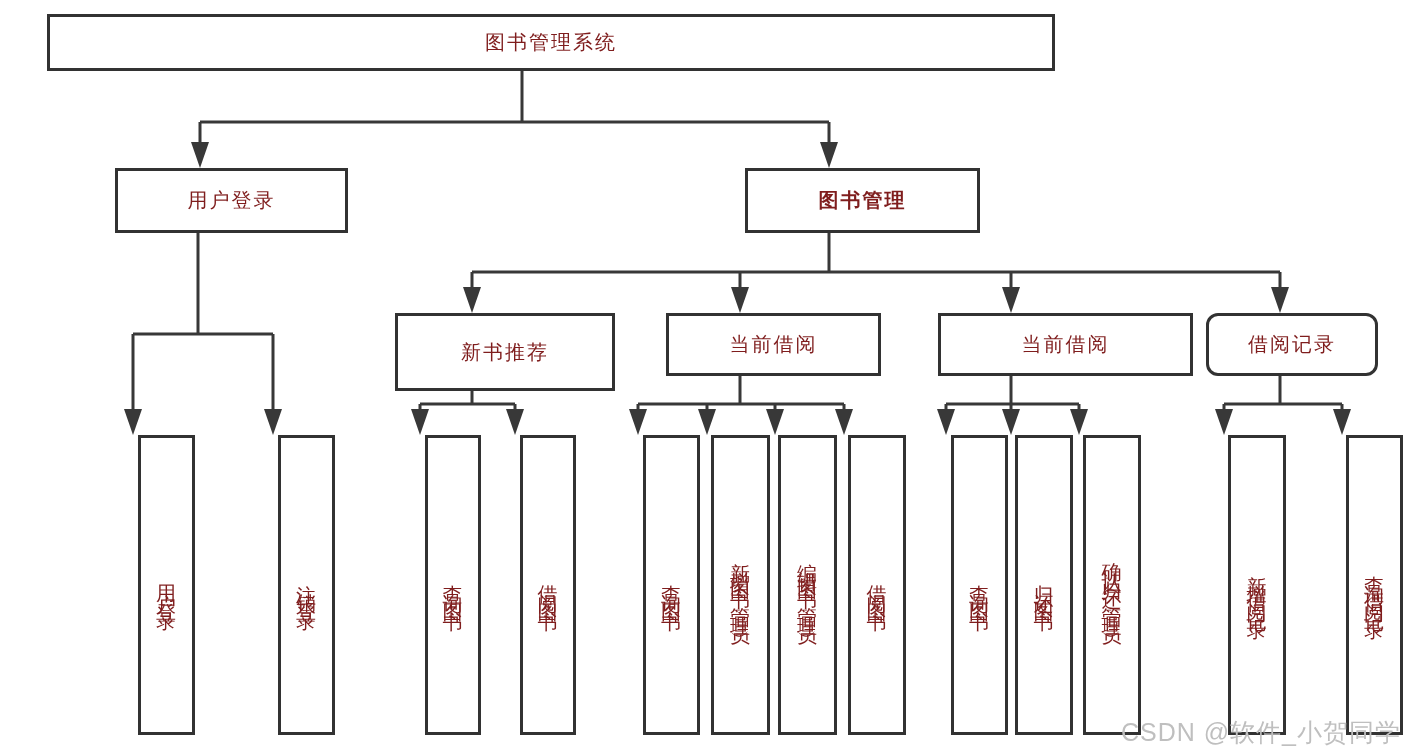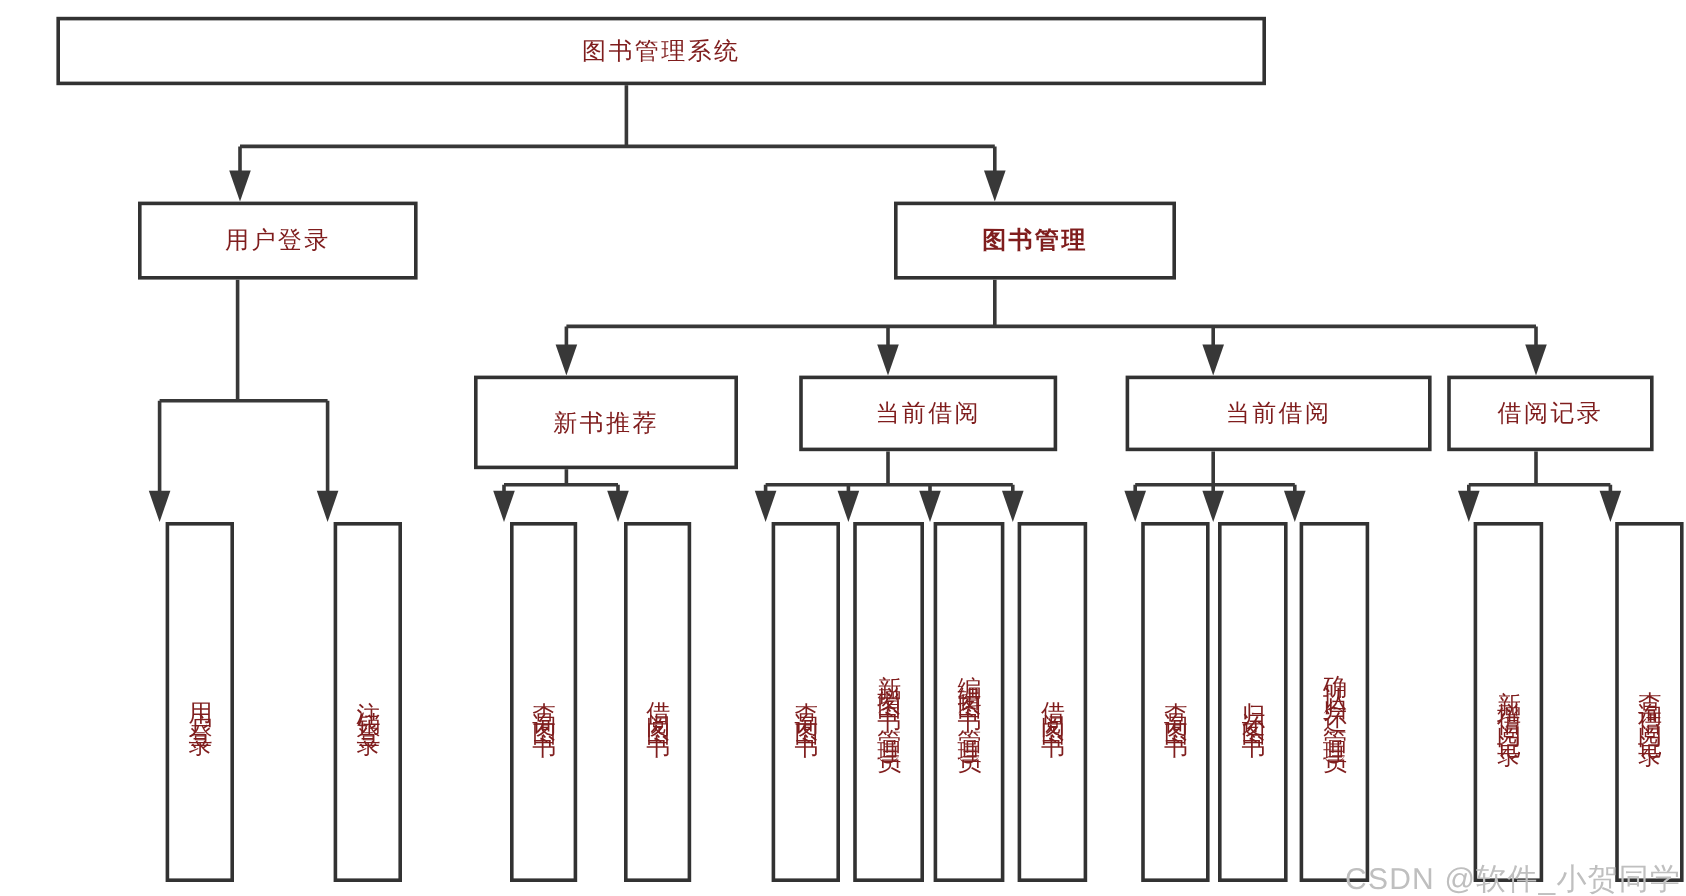--- a/index.html
+++ b/index.html
@@ -73,21 +73,21 @@
 
   <div class="box" style="left:362px;top:313px;width:220px;height:78px;">
     <span>新书推荐</span>
   </div>
   <div class="box" style="left:633px;top:313px;width:215px;height:63px;">
     <span>当前借阅</span>
   </div>
   <div class="box" style="left:905px;top:313px;width:255px;height:63px;">
     <span>当前借阅</span>
   </div>
-  <div class="box" style="left:1173px;top:313px;width:172px;height:63px;">
+  <div class="box" style="left:1173px;top:313px;width:172px;height:63px;border-radius:12px;">
     <span>借阅记录</span>
   </div>
 
   <div class="box vbox" style="left:105px;top:435px;width:57px;height:300px;">
     <span>用户登录</span>
   </div>
   <div class="box vbox" style="left:245px;top:435px;width:57px;height:300px;">
     <span>注销登录</span>
   </div>
 

